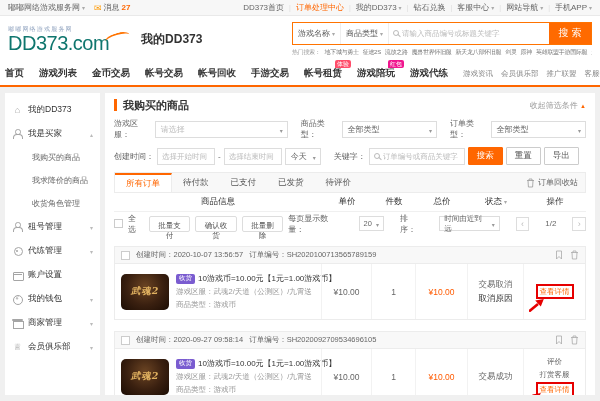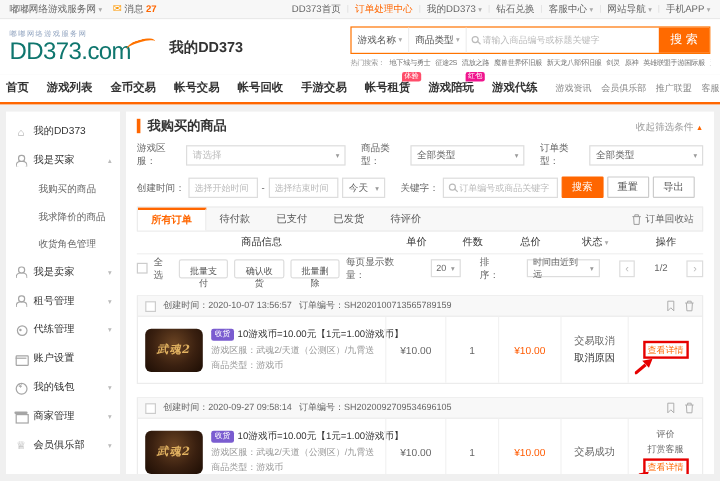--- a/index.html
+++ b/index.html
@@ -83,21 +83,21 @@
   .w58{width:58px}
   .inpw{display:flex;align-items:center;border:1px solid #ddd;height:17px;padding:2px 4px;gap:3px;background:#fff;width:96px}
   .inpw input{border:none;outline:none;flex:1;font-size:7.5px;min-width:0;font-family:inherit}
   .inpw input::placeholder{color:#bbb}
   .fbtn{height:18px;border:1px solid #ccc;background:#fff;color:#555;font-size:8.5px;padding:0 8px;
         cursor:pointer;border-radius:1px;font-family:inherit}
   .fbtn.primary{background:#ff6600;border-color:#ff6600;color:#fff}
   
   .tabs{display:flex;align-items:center;margin-top:7px;background:#f8f8f8;border:1px solid #ececec;height:21px}
   .tab{padding:0 11px;font-size:8.5px;color:#555;line-height:19px;height:100%;cursor:pointer}
-  .tab.active{background:#fff;color:#ff6600;font-weight:bold;border-top:2px solid #ff6600;
+  .tab.active{background:#fff;color:#ff6600;font-weight:normal;border-top:2px solid #ff6600;
               border-right:1px solid #ececec;line-height:16px}
   .recycle{margin-left:auto;display:flex;align-items:center;gap:3px;font-size:8px;color:#666;
            padding-right:7px;cursor:pointer}
   
   .thead{display:flex;align-items:center;height:19px;border-bottom:1px solid #f0f0f0;font-size:8.5px;color:#333}
   .col-info{flex:1;text-align:center}
   .col{flex:none;text-align:center}
   .c-u{width:50px}.c-q{width:44px}.c-t{width:52px}.c-s{width:56px}.c-a{width:62px}
   .batch{display:flex;align-items:center;height:23px;font-size:8px;color:#666;gap:5px}
   .cbx{width:9px;height:9px;border:1px solid #ccc;background:#fff;flex:none;display:inline-block;cursor:pointer}
@@ -236,25 +236,20 @@
         <span>我购买的商品</span>
       </div>
     <div class="ssubrow">
         <span>我求降价的商品</span>
       </div>
     <div class="ssubrow">
         <span>收货角色管理</span>
       </div>
     <div class="srow">
         <span class="si iperson"></span>
-        <span>我是卖家</span>
-        <span class="sarr">▾</span>
-      </div>
-    <div class="srow">
-        <span class="si iperson"></span>
         <span>租号管理</span>
         <span class="sarr">▾</span>
       </div>
     <div class="srow">
         <span class="si icdot"></span>
         <span>代练管理</span>
         <span class="sarr">▾</span>
       </div>
     <div class="srow">
         <span class="si icard2"></span>

